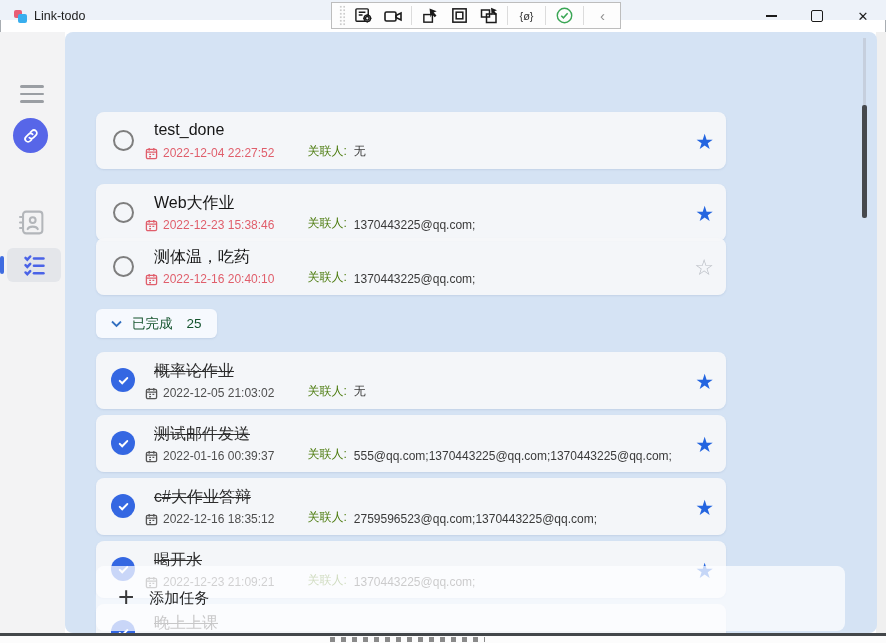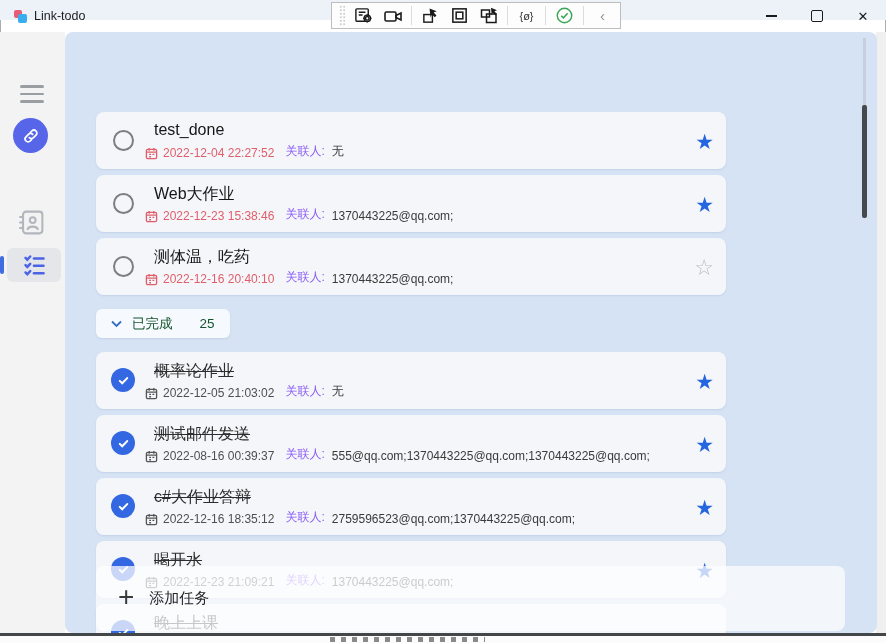--- a/index.html
+++ b/index.html
@@ -37,41 +37,41 @@
     display:flex;align-items:center;justify-content:center;}
   .sb-indicator{position:absolute;left:0;top:224px;width:3.5px;height:18px;background:#3f6ce0;border-radius:2px;}
   
   .right-strip{position:absolute;left:876px;top:32px;width:10px;height:601px;background:#f0f0f0;}
   .panel{position:absolute;left:65px;top:32px;width:812px;height:601px;background:#d5e3f4;border-radius:8px;overflow:hidden;}
   .panel-header{position:absolute;left:66px;top:20px;display:flex;align-items:center;gap:13px;}
   .page-title{font-size:28px;font-weight:bold;color:#2a6abf;letter-spacing:1px;}
   
   .task-row{position:absolute;left:31px;width:630px;height:57px;background:rgba(246,247,249,0.95);border-radius:8px;
     box-shadow:0 1px 2px rgba(110,135,170,0.18);}
-  .r1{top:80px}.r2{top:143px}.r3{top:206px}.r4{top:320px}.r5{top:383px}.r6{top:446px}.r7{top:509px}.r8{top:572px}
+  .r1{top:80px}.r2{top:152px}.r3{top:206px}.r4{top:320px}.r5{top:383px}.r6{top:446px}.r7{top:509px}.r8{top:572px}
   .row-title{position:absolute;left:58px;top:9px;font-size:16px;color:#161616;}
   .done .row-title{text-decoration:line-through;color:#2d2d2d;}
   .row-meta{position:absolute;left:49px;bottom:9px;display:flex;align-items:flex-end;font-size:12px;}
   .row-meta .cal{margin-right:5px;}
   .date{color:#4f4f4f;}
   .activemeta .cal{color:#e05e6b;} .activemeta .date{color:#e05e6b;}
   .done .cal{color:#555;}
-  .linked-label{margin-left:11px;color:#8b5cf6;}
+  .linked-label{margin-left:33px;color:#4d7c0f;}
   .linked-value{margin-left:7px;color:#3a3a3a;}
   .check-circle{position:absolute;left:17px;top:18px;width:17px;height:17px;border:2px solid #7e7e7e;border-radius:50%;box-sizing:content-box;}
   .done-circle{position:absolute;left:15px;top:16px;width:24px;height:24px;border-radius:50%;background:#3467e2;
     display:flex;align-items:center;justify-content:center;}
   .star{position:absolute;right:12px;top:50%;transform:translateY(-50%);font-size:21px;line-height:21px;}
   .star.filled{color:#2465e0;}
   .star.outline{color:#b9bdc4;font-size:22px;}
   
   .done-toggle{position:absolute;left:31px;top:277px;height:29px;padding:0 15px;background:rgba(250,252,255,0.88);
     border-radius:6px;display:flex;align-items:center;gap:10px;color:#14532d;font-size:13.5px;
     box-shadow:0 1px 2px rgba(110,135,170,0.18);}
-  .done-count{margin-left:17px;}
+  .done-count{margin-left:4px;}
   
   .add-bar{position:absolute;left:31px;top:534px;width:749px;height:65px;border-radius:8px;
     background:rgba(253,254,255,0.74);display:flex;align-items:center;padding-left:22px;gap:15px;box-sizing:border-box;}
   .plus{font-size:28px;font-weight:200;color:#3a3a3a;line-height:28px;margin-top:-3px;}
   .add-label{font-size:15px;color:#262626;}
   
   .scroll-track{position:absolute;left:798px;top:6px;width:3px;height:67px;background:#c6cfdd;}
   .scroll-thumb{position:absolute;left:797px;top:73px;width:4.5px;height:113px;background:#46494d;border-radius:2px;}
   
   .bottom-border{position:absolute;left:0;top:633px;width:886px;height:2.5px;background:#43474a;}
@@ -273,21 +273,21 @@
         <svg width="13" height="13" viewBox="0 0 14 14" fill="none" stroke="#ffffff" stroke-width="2.2" stroke-linecap="round">
             <path d="M3 7.4l2.6 2.6L11 4.4"></path>
           </svg>
       </span>
       <div class="row-title">测试邮件发送</div>
       <div class="row-meta">
         <svg class="cal" width="13" height="13" viewBox="0 0 14 14" fill="none" stroke="#555555" stroke-width="1.4">
             <rect x="1.5" y="2.5" width="11" height="10" rx="1.5"></rect>
             <path d="M4.5 1v3M9.5 1v3M1.5 5.5h11M4.5 8h2M8 8h2M4.5 10.5h2"></path>
           </svg>
-        <span class="date">2022-08-16 00:39:37</span>
+        <span class="date">2022-01-16 00:39:37</span>
         <span class="linked-label">关联人:</span>
         <span class="linked-value">555@qq.com;1370443225@qq.com;1370443225@qq.com;</span>
       </div>
       <span class="star filled">★</span>
     </div>
 
     <div class="task-row r6 done">
       <span class="done-circle">
         <svg width="13" height="13" viewBox="0 0 14 14" fill="none" stroke="#ffffff" stroke-width="2.2" stroke-linecap="round">
             <path d="M3 7.4l2.6 2.6L11 4.4"></path>

